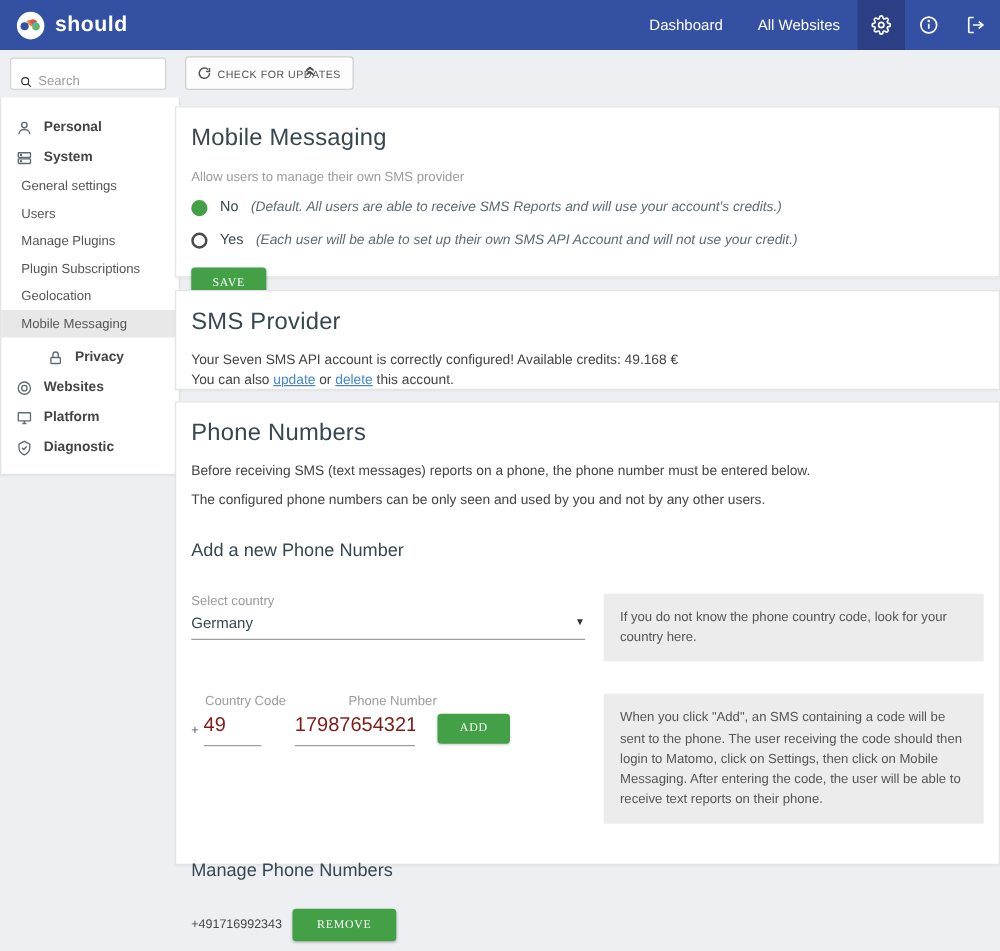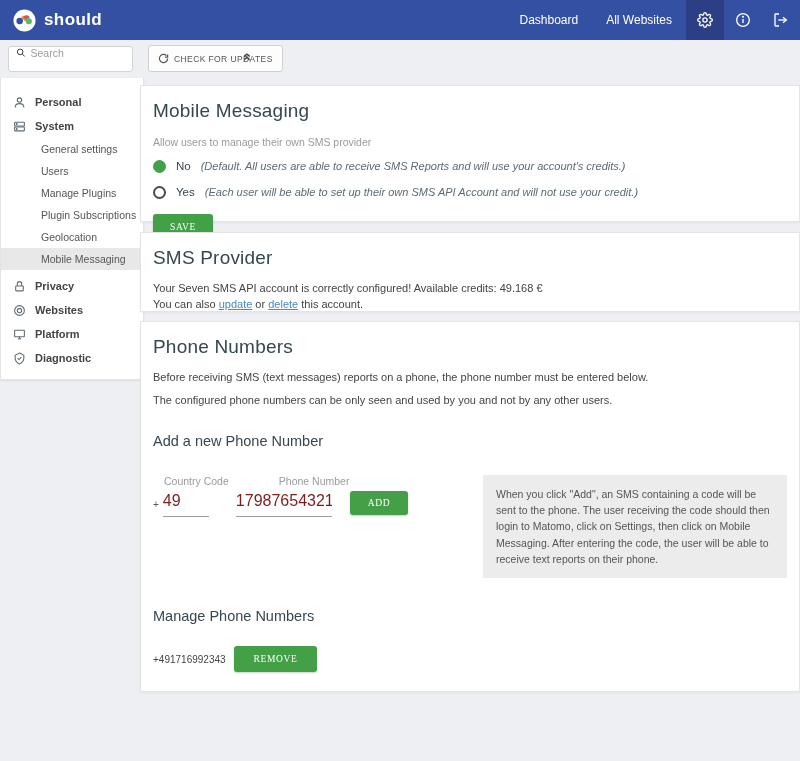--- a/index.html
+++ b/index.html
@@ -24,21 +24,21 @@
   .nav-right { margin-left:auto; display:flex; align-items:center; height:40px; }
   .nav-link { color:#fff; font-size:12px; padding:0 14px; height:32px; display:flex; align-items:center; cursor:pointer; }
   .nav-iconbox { width:38px; height:40px; display:flex; align-items:center; justify-content:center; cursor:pointer; }
   .nav-iconbox.active { background:#2c3f85; }
   .nav-iconbox svg { display:block; }
 
   
   .search-wrap {
     position:absolute; top:46px; left:8px; width:125px; height:26px;
     background:#fff; border:1px solid #d4d4d4; border-radius:3px;
-    display:flex; align-items:flex-start; padding:0 7px; gap:5px;
+    display:flex; align-items:flex-end; padding:0 7px; gap:5px;
   }
   .search-wrap input {
     border:none; outline:none; width:100%; font-size:10.5px;
     font-family:"Liberation Sans",sans-serif; color:#555; background:transparent;
   }
   .search-wrap input::placeholder { color:#9c9c9c; }
   .btn-updates {
     position:absolute; top:45px; left:148px; height:27px;
     background:#fdfdfd; border:1px solid #cfcfcf; border-radius:3px;
     display:flex; align-items:center; gap:5px; padding:0 9px;
@@ -54,21 +54,21 @@
   
   .sidebar {
     position:absolute; top:78px; left:0; width:144px; height:302px;
     background:#fff; border:1px solid #e3e3e3; border-top:none;
     box-shadow:0 1px 2px rgba(0,0,0,.07);
     padding-top:12px;
   }
   .side-item { display:flex; align-items:center; cursor:pointer; }
   .side-item.top { height:24px; padding-left:12px; gap:9px; font-size:11px; font-weight:700; color:#444; }
   .side-item.top .s-icon { width:13px; height:13px; color:#5f6b73; flex:0 0 13px; }
-  .side-item.sub { height:22px; padding-left:40px; font-size:10.5px; color:#555; }
+  .side-item.sub { height:22px; padding-left:16px; font-size:10.5px; color:#555; }
   .side-item.sub.active { background:#e8e8e8; }
 
   
   .card {
     position:absolute; left:140px; width:660px; background:#fff;
     border:1px solid #e4e4e4; box-shadow:0 1px 2px rgba(0,0,0,.05);
     padding:14px 12px;
   }
   .card h2 { font-size:19px; font-weight:400; color:#37474f; letter-spacing:.2px; }
   .card-mm  { top:85px;  height:137px; }
@@ -223,21 +223,21 @@
   </div>
   <div class="side-item sub">
     <span>Plugin Subscriptions</span>
   </div>
   <div class="side-item sub">
     <span>Geolocation</span>
   </div>
   <div class="side-item sub active">
     <span>Mobile Messaging</span>
   </div>
-  <div class="side-item top" style="margin-top:4px;">
+  <div class="side-item top" style="margin-top:4px;margin-left:25px;">
     <svg class="s-icon" viewBox="0 0 24 24" fill="none" stroke="currentColor" stroke-width="2">
       <rect x="5" y="11" width="14" height="9" rx="1"></rect>
         <path d="M8 11V7a4 4 0 0 1 8 0v4"></path>
     </svg>
     <span>Privacy</span>
   </div>
   <div class="side-item top">
     <svg class="s-icon" viewBox="0 0 24 24" fill="none" stroke="currentColor" stroke-width="2">
       <circle cx="12" cy="12" r="9"></circle>
         <circle cx="12" cy="12" r="4"></circle>
@@ -285,20 +285,30 @@
   </div>
 </section>
 
 <section class="card card-pn">
   <h2>Phone Numbers</h2>
   <p class="body-text pn-p1">Before receiving SMS (text messages) reports on a phone, the phone number must be entered below.</p>
   <p class="body-text pn-p2">The configured phone numbers can be only seen and used by you and not by any other users.</p>
 
   <h3 class="sub-title">Add a new Phone Number</h3>
 
+  <div class="form-row">
+    <div class="form-left">
+      <div class="field-label">Select country</div>
+      <div class="select-box">
+        <span class="select-value">Germany</span>
+        <span class="select-caret">▼</span>
+      </div>
+    </div>
+    <div class="help-box">If you do not know the phone country code, look for your country here.</div>
+  </div>
 
   <div class="form-row">
     <div class="form-left">
       <div class="labels-line">
         <span class="field-label label-cc">Country Code</span>
         <span class="field-label label-ph">Phone Number</span>
       </div>
       <div class="inputs-line">
         <span class="plus-sign">+</span>
         <input class="u-input input-cc" type="text" value="49" style="">

